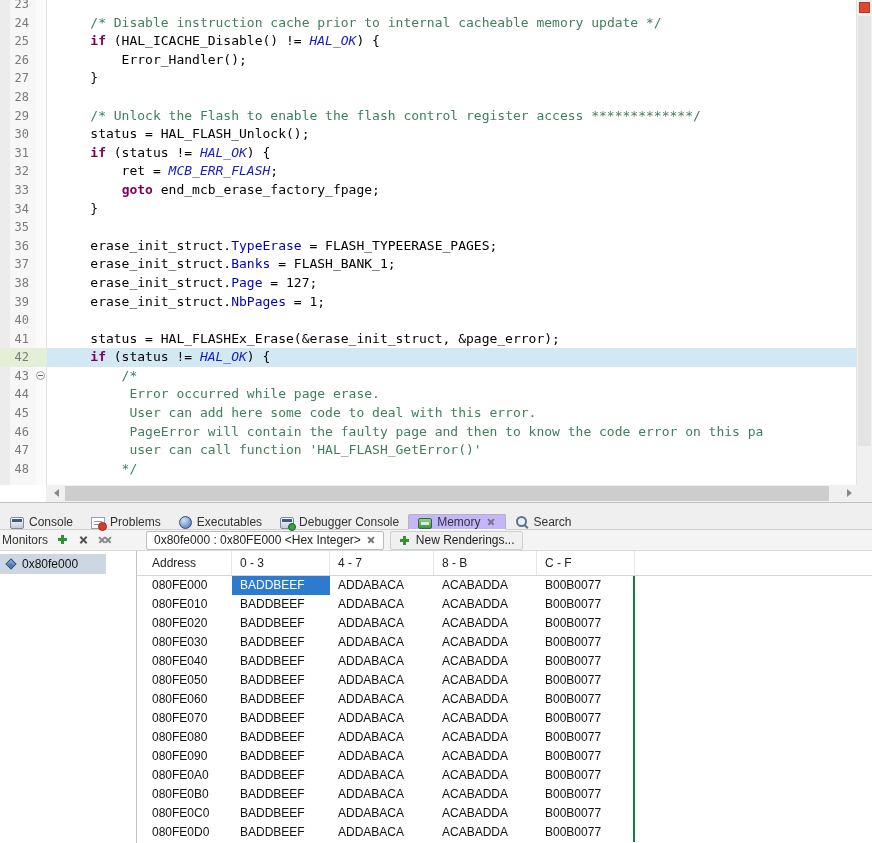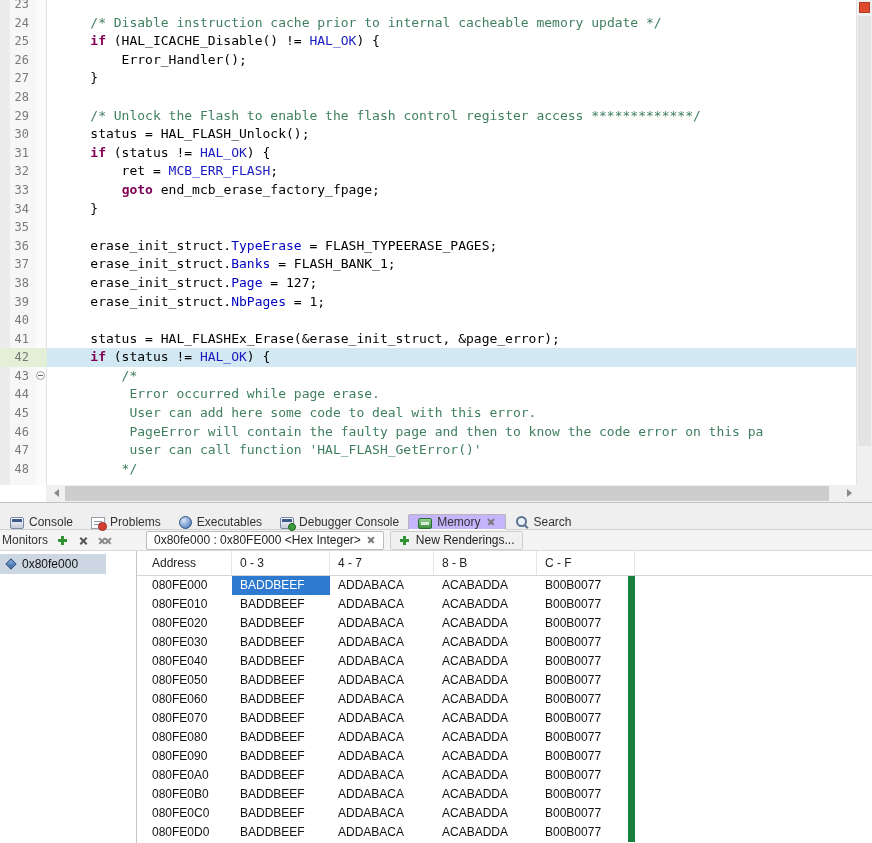--- a/index.html
+++ b/index.html
@@ -16,21 +16,21 @@
   .num{width:36px;flex:none;text-align:right;padding-right:7px;color:#7a7a7a;font-size:12px}
   .fold{width:11px;flex:none;position:relative}
   .fold-marker{position:absolute;left:0;top:4px;width:9px;height:9px;border:1px solid #9f9f9f;border-radius:50%;background:#fff}
   .fold-marker::after{content:"";position:absolute;left:1px;top:3px;width:5px;height:1px;background:#666}
   .code{flex:1;padding-left:12px;overflow:hidden}
   .cl.hl{background:linear-gradient(90deg,#e4efd8 0 47px,#d2e8f3 47px)}
   .s-p{color:#000}
   .s-c{color:#3f7f5f}
   .s-cu{color:#3f7f5f;text-decoration-style:dashed;text-decoration-color:#8a8a8a}
   .s-k{color:#7f0055;font-weight:bold}
-  .s-m{color:#1a1ac2;}
+  .s-m{color:#1a1ac2;font-style:italic}
   .s-f{color:#0000c0}
 
   #vscroll{position:absolute;top:0;right:0;width:16px;height:485px;background:#f0f0f0;border-left:1px solid #e3e3e3}
   .err-mark{position:absolute;top:2px;left:2px;width:11px;height:11px;background:#e0492e;border:1px solid #b03a24}
   .vthumb{position:absolute;top:16px;left:1px;width:13px;height:430px;background:#e4e4e4}
 
   
   #hscroll{height:17px;display:flex;background:#fff}
   .hs-spacer{width:46px;flex:none}
   .arr{width:17px;flex:none;background:#f0f0f0;position:relative}
@@ -40,21 +40,21 @@
   .hthumb{position:absolute;top:1px;bottom:1px;left:2px;right:14px;background:#cdcdcd}
   .hs-corner{width:12px;flex:none;background:#f0f0f0}
 
   
   #tabbar{height:27px;background:#efefef;border-top:1px solid #c2c2c2;display:flex;align-items:flex-end;padding-left:1px;position:relative;z-index:2}
   .tab{display:flex;align-items:center;gap:5px;padding:0 9px;color:#333;cursor:default}
   .tab.active{background:#c4b5fd;border:1px solid #b5b5b5;border-bottom-color:#fff;border-radius:2px 2px 0 0;margin-bottom:-1px}
 
   
   #viewtoolbar{height:22px;background:#f4f4f4;border-top:1px solid #d0d0d0;border-bottom:1px solid #dadada;display:flex;align-items:center}
-  #monitors-head{width:140px;flex:none;display:flex;align-items:center;gap:8px;padding-left:2px}
+  #monitors-head{width:140px;flex:none;display:flex;align-items:flex-start;gap:8px;padding-left:2px}
   #monitors-label{color:#333}
   #rtabs{display:flex;align-items:flex-start;gap:6px;padding-left:6px}
   .rtab{display:flex;align-items:center;gap:5px;border:1px solid #bdbdbd;background:#fff;padding:1px 7px;height:19px;border-radius:2px}
   .rtab:not(.active){background:#f0f0f0;border-color:#cfcfcf}
 
   
   #memarea{display:flex;height:292px;background:#fff}
   #monitors-pane{width:137px;flex:none;border-right:1px solid #c4c4c4;padding-top:3px;background:#fff}
   .monitor-item{height:20px;display:flex;align-items:center;gap:7px;padding-left:5px;color:#111}
   .monitor-item.selected{background:#ccd7e3;width:106px}
@@ -65,21 +65,21 @@
   .mh{display:flex;align-items:center;border-right:1px solid #e6e6e6;height:100%}
   #membody{}
   .mr{display:flex;height:19px}
   .mc{flex:none;height:19px;line-height:19px;color:#111}
   .mc.sel{background:#2f7ad1;color:#fff}
   .mh:nth-child(1),.mr .mc:nth-child(1){width:95px;padding-left:15px}
   .mh:nth-child(2),.mr .mc:nth-child(2){width:98px;padding-left:8px}
   .mh:nth-child(3),.mr .mc:nth-child(3){width:104px;padding-left:8px}
   .mh:nth-child(4),.mr .mc:nth-child(4){width:103px;padding-left:8px}
   .mh:nth-child(5),.mr .mc:nth-child(5){width:98px;padding-left:8px}
-  .mr .mc:nth-child(5){border-right:7px solid #15803d}
+  .mr .mc:nth-child(5){border-right:2px solid #15803d}
 
   
   .icon{width:15px;height:14px;display:inline-block;position:relative;flex:none}
   .console-icon{width:14px;height:12px;margin-top:1px;background:linear-gradient(#fdfdfd,#c2cbdc);border:1px solid #7a8aa6;border-radius:2px}
   .console-icon::after{content:"";position:absolute;left:1px;right:1px;top:1px;height:3px;background:#3c5a8c}
   .problems-icon{width:14px;height:12px;margin-top:1px;background:#fff;border:1px solid #98a0ac}
   .problems-icon::before{content:"";position:absolute;left:2px;top:3px;width:8px;height:1px;background:#8a93a2;box-shadow:0 3px 0 #8a93a2}
   .problems-icon::after{content:"";position:absolute;right:-3px;bottom:-3px;width:7px;height:7px;border-radius:50%;background:#d23f31;border:1px solid #9c2d23}
   .executables-icon{width:13px;height:13px;border-radius:50%;background:radial-gradient(circle at 35% 30%,#d6e5f7,#3b6cb3);border:1px solid #2c4f82}
   .debugger-console-icon{width:14px;height:12px;margin-top:1px;background:linear-gradient(#fdfdfd,#c2cbdc);border:1px solid #7a8aa6;border-radius:2px}

